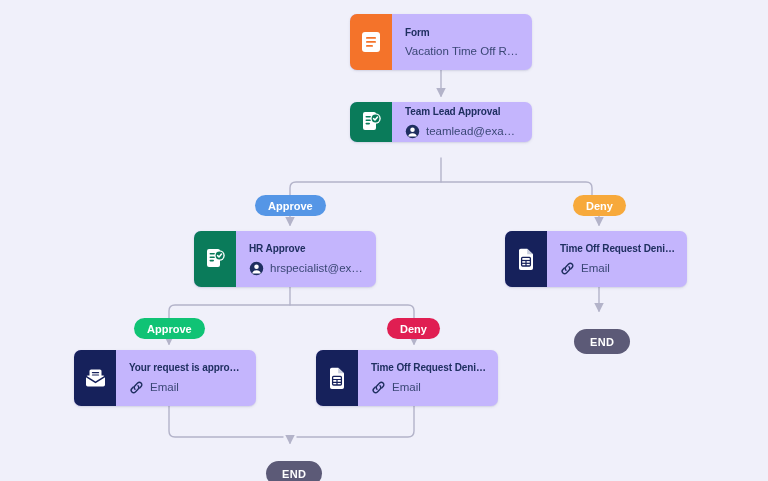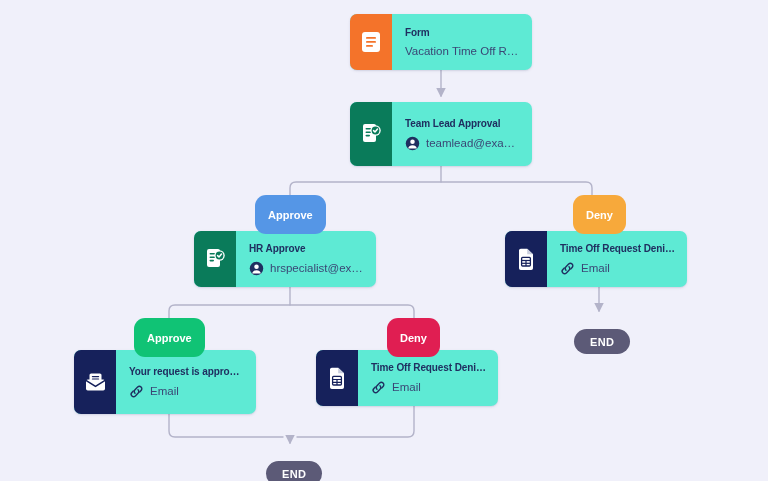--- a/index.html
+++ b/index.html
@@ -26,21 +26,21 @@
     width: 768px;
     height: 481px;
     pointer-events: none;
   }
 
   
   .node {
     position: absolute;
     display: flex;
     align-items: stretch;
-    background: #5eead4;
+    background: #c4b5fd;
     border-radius: 7px;
     box-shadow: 0 1px 3px rgba(30,35,90,0.10), 0 1px 1px rgba(30,35,90,0.05);
     overflow: hidden;
     box-sizing: border-box;
   }
   .node-icon {
     width: 42px;
     flex: 0 0 42px;
     display: flex;
     align-items: center;
@@ -80,21 +80,21 @@
   }
   .sub-ico {
     flex: 0 0 auto;
     display: flex;
     align-items: center;
   }
 
   
   .pill {
     position: absolute;
-    height: 39px;
+    height: 21px;
     border-radius: 11px;
     color: #ffffff;
     font-size: 11px;
     font-weight: bold;
     display: flex;
     align-items: center;
     justify-content: center;
     padding: 0 13px;
     box-sizing: border-box;
     white-space: nowrap;
@@ -163,21 +163,21 @@
       </svg>
     </div>
     <div class="node-body">
       <div class="node-title">Form</div>
       <div class="node-sub">
         <span class="sub-text">Vacation Time Off Request...</span>
       </div>
     </div>
   </div>
 
-  <div class="node" id="n-team" style="left: 350px; top: 102px; width: 182px; height: 64px;">
+  <div class="node" id="n-team" style="left: 350px; top: 102px; width: 182px; height: 40px;">
     <div class="node-icon" style="background: rgb(10, 123, 90);">
       <svg width="21" height="22" viewBox="0 0 21 22">
         <path d="M2 3 a2 2 0 0 1 2-2 h9 a2 2 0 0 1 2 2 v14 a2 2 0 0 1 -2 2 h-9 a2 2 0 0 1 -2 -2 z" fill="#ffffff"></path>
         <rect x="4.5" y="5" width="7" height="1.6" rx="0.8" fill="#0a7b5a"></rect>
         <rect x="4.5" y="8.4" width="7" height="1.6" rx="0.8" fill="#0a7b5a"></rect>
         <rect x="4.5" y="11.8" width="4.5" height="1.6" rx="0.8" fill="#0a7b5a"></rect>
         <circle cx="14.5" cy="7.5" r="5.2" fill="#ffffff"></circle>
         <circle cx="14.5" cy="7.5" r="3.9" fill="#0a7b5a"></circle>
         <path d="M12.6 7.6 L14 9 L16.5 6.1" stroke="#ffffff" stroke-width="1.5" fill="none" stroke-linecap="round" stroke-linejoin="round"></path>
       </svg>
@@ -242,21 +242,21 @@
           <svg width="15" height="15" viewBox="0 0 16 16">
             <path d="M6.4 9.8 a2.6 2.6 0 0 1 0 -3.7 L9.2 3.3 a2.6 2.6 0 0 1 3.7 3.7 L11.4 8.5" fill="none" stroke="#1f2f60" stroke-width="1.5" stroke-linecap="round"></path>
             <path d="M9.6 6.2 a2.6 2.6 0 0 1 0 3.7 L6.8 12.7 a2.6 2.6 0 0 1 -3.7 -3.7 L4.6 7.5" fill="none" stroke="#1f2f60" stroke-width="1.5" stroke-linecap="round"></path>
           </svg>
         </span>
         <span class="sub-text">Email</span>
       </div>
     </div>
   </div>
 
-  <div class="node" id="n-appr" style="left: 74px; top: 350px; width: 182px; height: 64px;">
+  <div class="node" id="n-appr" style="left: 74px; top: 350px; width: 182px; height: 56px;">
     <div class="node-icon" style="background: rgb(22, 33, 91);">
       <svg width="23" height="20" viewBox="0 0 23 20">
         <rect x="5.5" y="1.5" width="12" height="9" rx="1.6" fill="#ffffff"></rect>
         <rect x="7.8" y="3.9" width="7.4" height="1.3" rx="0.65" fill="#16215b"></rect>
         <rect x="7.8" y="6.6" width="7.4" height="1.3" rx="0.65" fill="#16215b"></rect>
         <path d="M2 9.2 a1.8 1.8 0 0 1 1.8 -1.8 h15.4 a1.8 1.8 0 0 1 1.8 1.8 v7.6 a1.8 1.8 0 0 1 -1.8 1.8 H3.8 A1.8 1.8 0 0 1 2 16.8 z" fill="#ffffff"></path>
         <path d="M2.3 8.6 L11.5 14.4 L20.7 8.6" fill="none" stroke="#16215b" stroke-width="1.6" stroke-linejoin="round" stroke-linecap="round"></path>
       </svg>
     </div>
     <div class="node-body">

